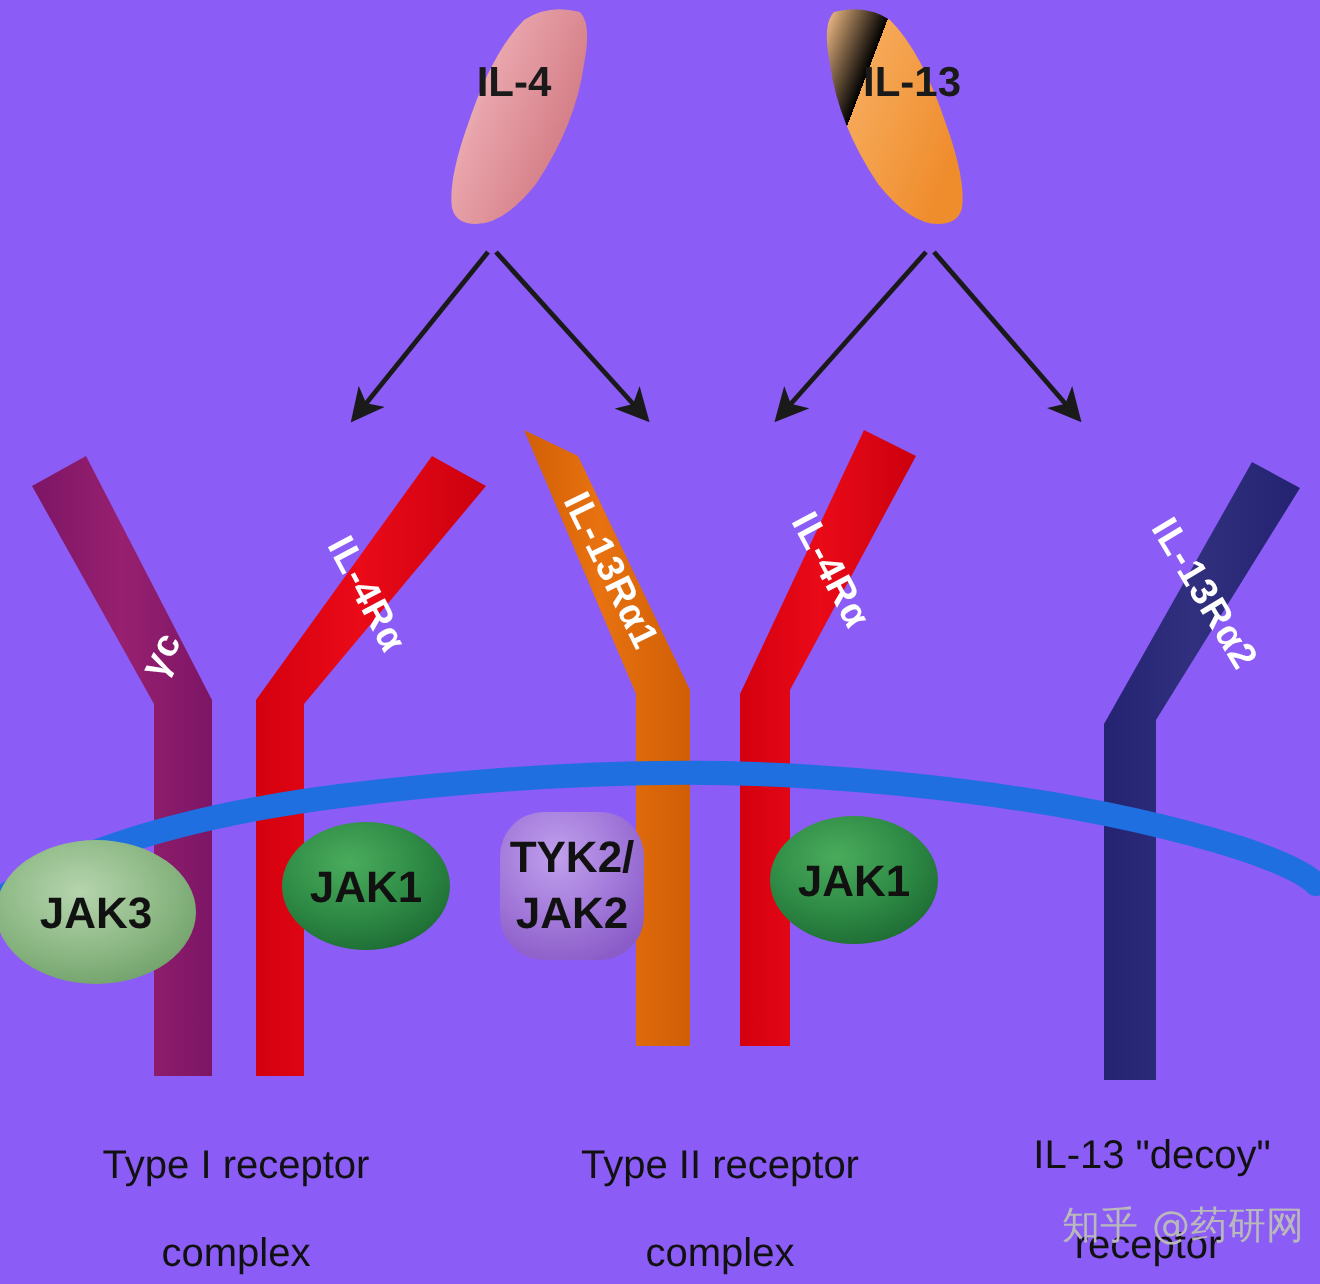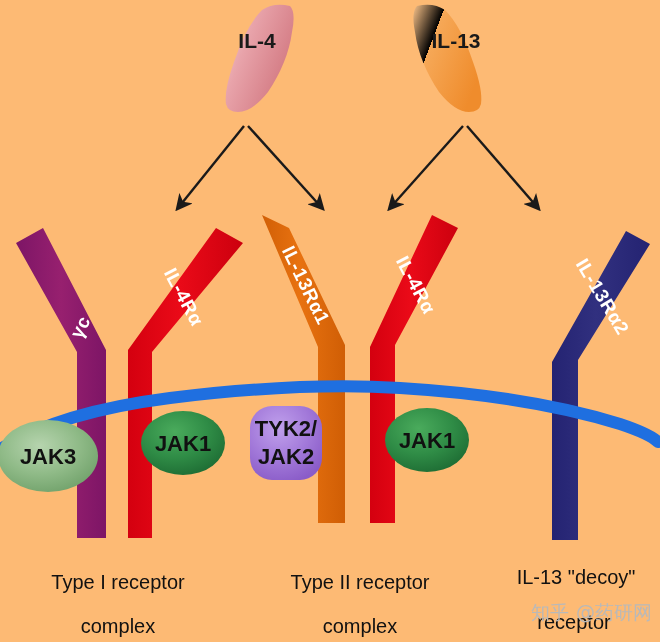--- a/index.html
+++ b/index.html
@@ -8,21 +8,21 @@
     padding: 0;
     background: #ffffff;
   }
   body {
     font-family: "Liberation Sans", sans-serif;
   }
   #figure {
     position: relative;
     width: 660px;
     height: 642px;
-    background: #fdba74;
+    background: #8b5cf6;
     overflow: hidden;
   }
   #figure svg.layer {
     position: absolute;
     left: 0;
     top: 0;
     width: 660px;
     height: 642px;
   }
   .cyto-label {

